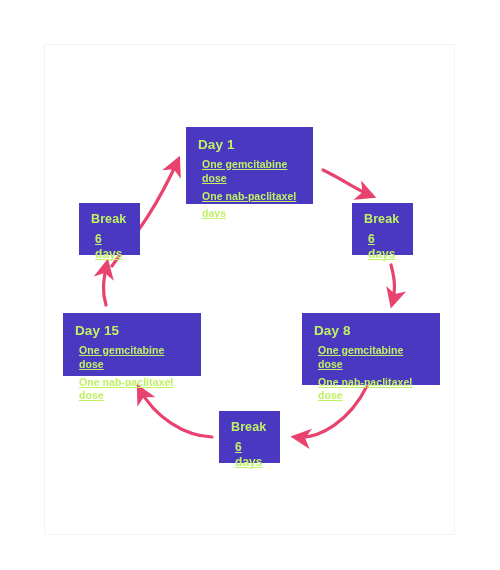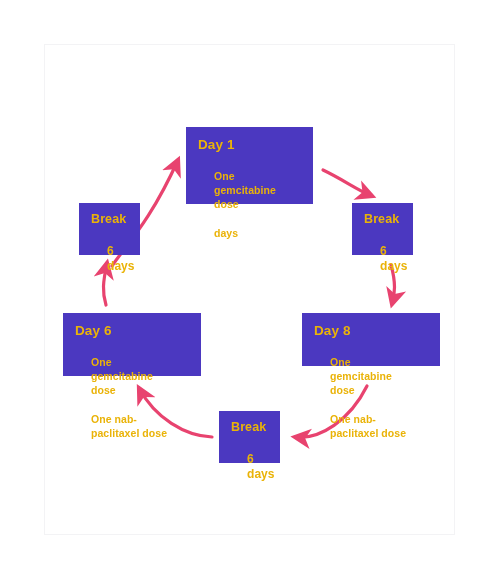--- a/index.html
+++ b/index.html
@@ -32,54 +32,55 @@
     position: absolute;
     left: 0;
     top: 0;
     width: 500px;
     height: 570px;
     pointer-events: none;
   }
   .node {
     position: absolute;
     background: #4b38c0;
-    color: #eab308;
+    color: #bef264;
     box-sizing: border-box;
     padding: 10px 12px 11px 12px;
   }
   .node-title {
     font-size: 13.5px;
     font-weight: bold;
     line-height: 1.25;
     letter-spacing: 0.1px;
     margin: 0 0 4px 0;
   }
   .node-line {
     font-size: 10.5px;
     font-weight: bold;
     line-height: 1.32;
     letter-spacing: 0.05px;
-    margin: 16px;
+    margin: 4px;
+    text-decoration: underline;
   }
   .node.small {
     padding: 9px 12px 0 12px;
     text-align: left;
   }
   .node.small .node-title {
     font-size: 12.5px;
     margin: 0 0 3px 0;
   }
   .node.small .node-line {
     font-size: 12px;
   }
 
   
   #node-day1   { left: 186px; top: 127px;  width: 127px; height: 77px; }
   #node-break-right { left: 352px; top: 203px; width: 61px; height: 52px; }
-  #node-day8   { left: 302px; top: 313px;  width: 138px; height: 53px; }
+  #node-day8   { left: 302px; top: 313px;  width: 138px; height: 72px; }
   #node-break-bottom { left: 219px; top: 411px; width: 61px; height: 52px; }
   #node-day15  { left: 63px;  top: 313px;  width: 138px; height: 63px; }
   #node-break-left  { left: 79px;  top: 203px; width: 61px; height: 52px; }
 </style>
 </head>
 <body>
 
 <div id="stage">
 
   <div id="card"></div>
@@ -100,41 +101,42 @@
     <path d="M 367 386 C 350 420 320 440 295 437" fill="none" stroke="#e8436f" stroke-width="3.2" stroke-linecap="round" marker-end="url(#head)"></path>
 
     <path d="M 212 437 C 185 436 155 418 139 388" fill="none" stroke="#e8436f" stroke-width="3.2" stroke-linecap="round" marker-end="url(#head)"></path>
 
     <path d="M 106 305 C 102 292 103 282 107 263" fill="none" stroke="#e8436f" stroke-width="3.2" stroke-linecap="round" marker-end="url(#head)"></path>
   </svg>
 
   <div class="node" id="node-day1">
     <p class="node-title">Day 1</p>
     <p class="node-line">One gemcitabine dose</p>
+    <p class="node-line">One nab-paclitaxel</p>
     <p class="node-line">days</p>
   </div>
 
   <div class="node small" id="node-break-right">
     <p class="node-title">Break</p>
     <p class="node-line">6 days</p>
   </div>
 
   <div class="node" id="node-day8">
     <p class="node-title">Day 8</p>
     <p class="node-line">One gemcitabine dose</p>
     <p class="node-line">One nab-paclitaxel dose</p>
   </div>
 
   <div class="node small" id="node-break-bottom">
     <p class="node-title">Break</p>
     <p class="node-line">6 days</p>
   </div>
 
   <div class="node" id="node-day15">
-    <p class="node-title">Day 6</p>
+    <p class="node-title">Day 15</p>
     <p class="node-line">One gemcitabine dose</p>
     <p class="node-line">One nab-paclitaxel dose</p>
   </div>
 
   <div class="node small" id="node-break-left">
     <p class="node-title">Break</p>
     <p class="node-line">6 days</p>
   </div>
 
 </div>

